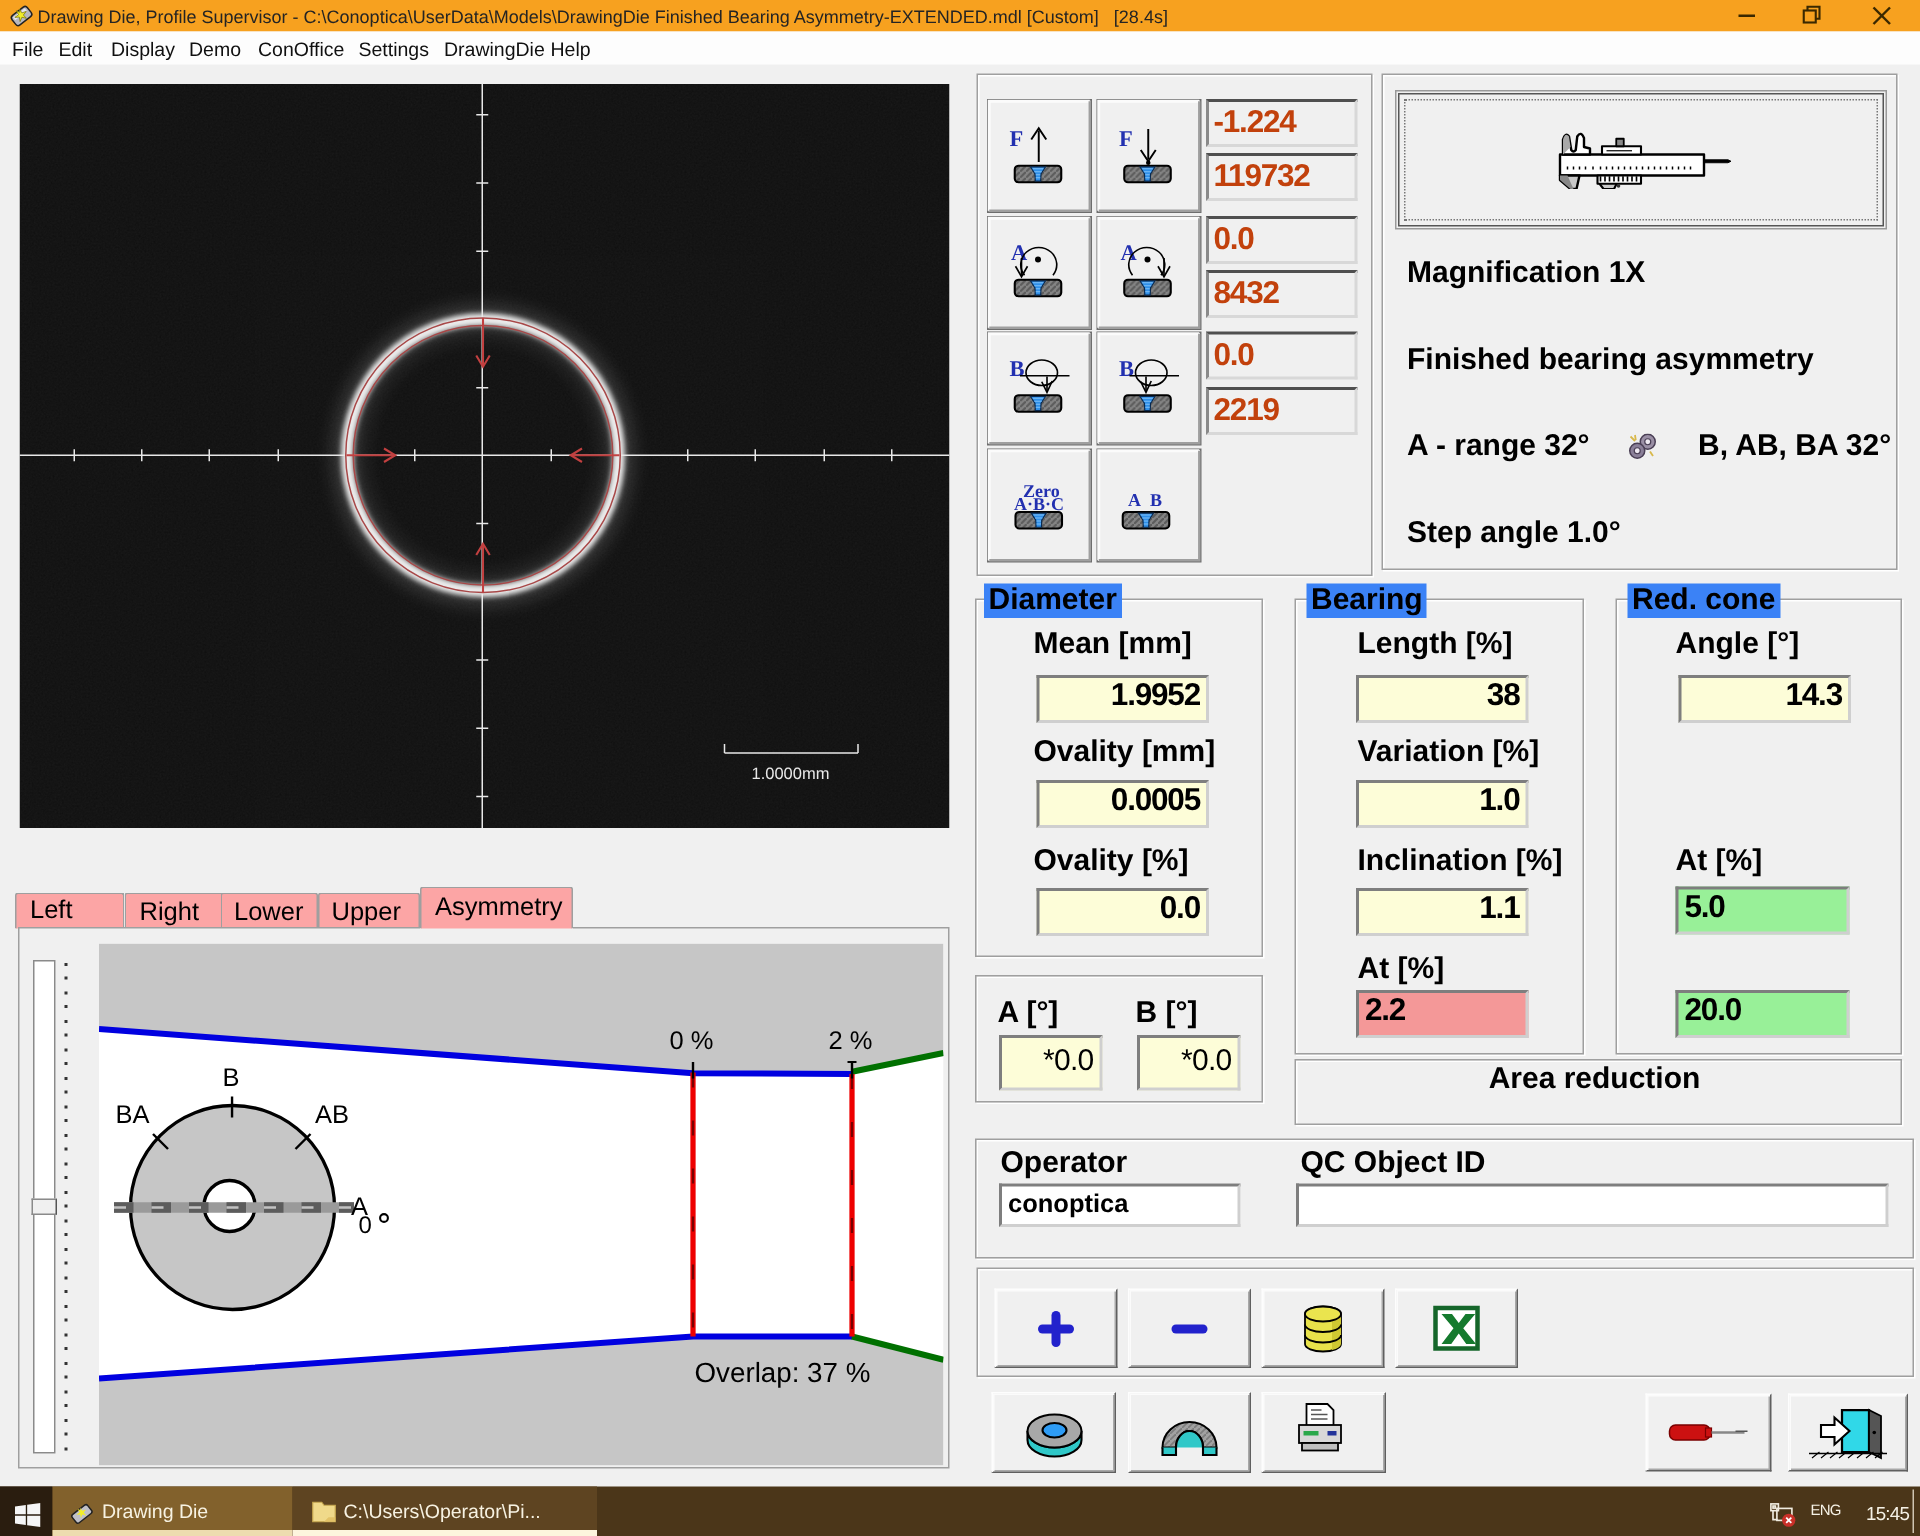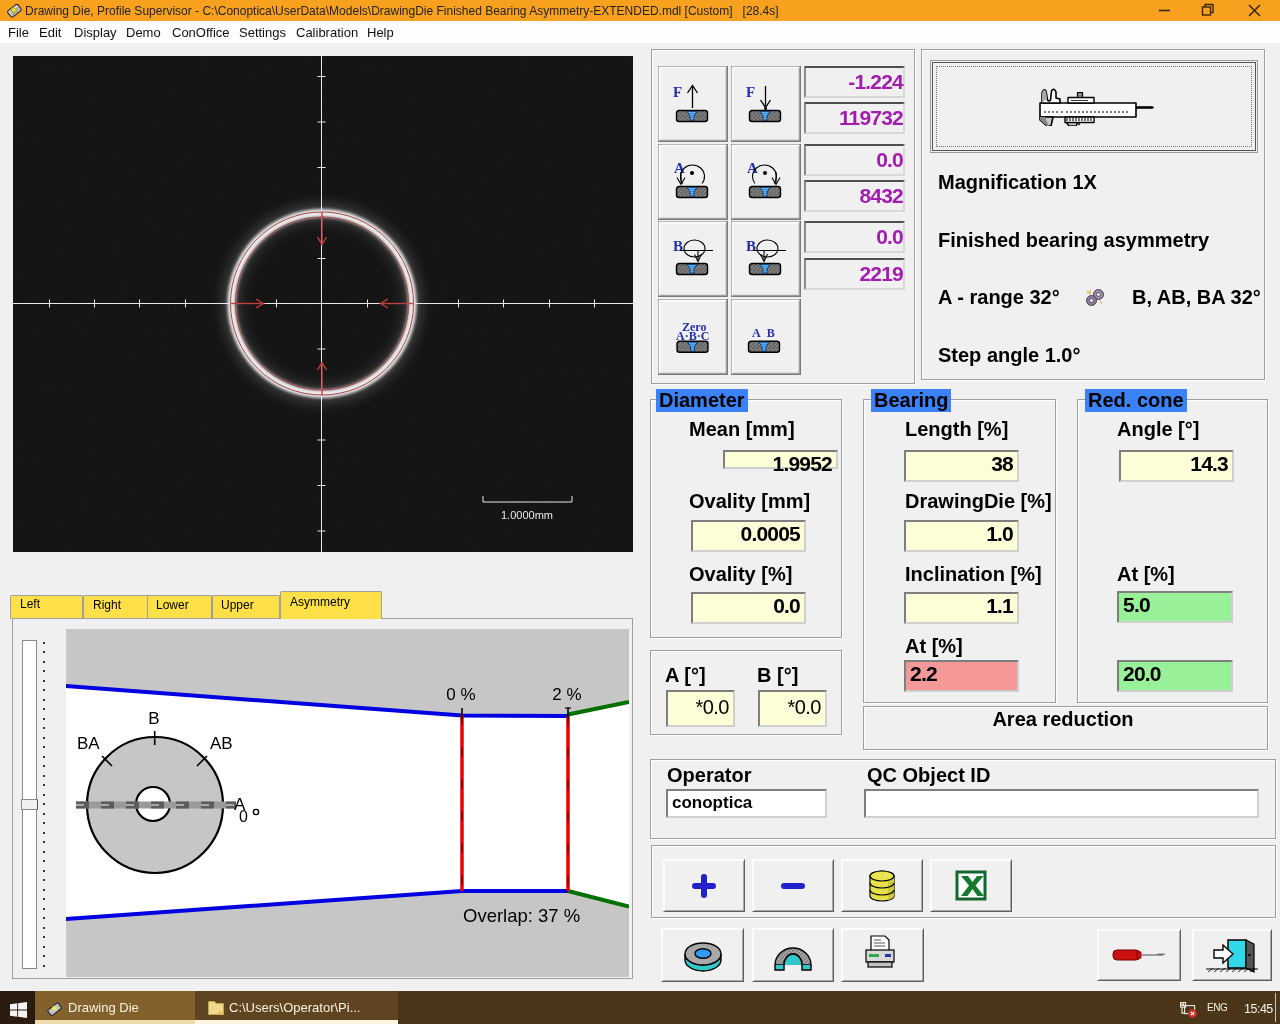--- a/index.html
+++ b/index.html
@@ -13,29 +13,29 @@
 #menubar { left:0; top:21px; width:1280px; height:22px; background:#fdfdfd; font-size:13px; color:#101010; }
 .menuitem { top:4px; }
 
 .gb { border:1px solid #9f9f9f; box-shadow:1px 1px 0 #ffffff, inset 1px 1px 0 #ffffff; }
 
 .btn { background:#f0f0f0; border-style:solid; border-width:1px;
   border-color:#fdfdfd #5f5f5f #5f5f5f #fdfdfd;
   box-shadow:inset 1px 1px 0 #fbfbfb, inset -1px -1px 0 #a8a8a8; }
 
 .disp { background:#f0f0f0; border-style:solid; border-width:2px;
-  border-color:#4f4f4f #d8d8d8 #d8d8d8 #8a8a8a; font-size:21px; font-weight:bold; color:#a21caf;
-  letter-spacing:-0.8px; padding-left:3px; padding-top:2px;text-align:right; }
+  border-color:#4f4f4f #d8d8d8 #d8d8d8 #8a8a8a; font-size:21px; font-weight:bold; color:#c2410c;
+  letter-spacing:-0.8px; padding-left:3px; padding-top:2px; }
 .yv { background:#fdfdd8; border-style:solid; border-width:2px;
   border-color:#7e7e7e #cfcfcf #cfcfcf #7e7e7e; font-size:21px; font-weight:bold; color:#000;
   letter-spacing:-0.8px; text-align:right; padding-right:4px; padding-top:0px; }
 .lab { font-size:20px; font-weight:bold; color:#000; transform:translateY(-2px); }
 .leg { font-size:20px; font-weight:bold; color:#000; background:#3b82f6; padding:0 3px; transform:translateY(-2px); }
 
-.tab { border:1px solid #9f9f9f; border-bottom:none; background:#fde047; font-size:12px; color:#000;
+.tab { border:1px solid #9f9f9f; border-bottom:none; background:#fca5a5; font-size:17px; color:#000;
   border-radius:2px 2px 0 0;text-align:center; }
 </style>
 </head>
 <body>
 
 <div id="titlebar" class="abs">
   <svg class="abs" style="left:6px;top:2px" width="17" height="17" viewBox="0 0 17 17">
     <g transform="rotate(-38 8 9)">
       <rect x="2" y="5" width="13" height="8" rx="2" fill="#b8b8c0" stroke="#222" stroke-width="1"></rect>
       <rect x="3.4" y="6.2" width="10" height="2.4" fill="#e8e8f0"></rect>
@@ -54,21 +54,21 @@
   </svg>
 </div>
 
 <div id="menubar" class="abs">
   <span class="abs menuitem" style="left:8px">File</span>
   <span class="abs menuitem" style="left:39px">Edit</span>
   <span class="abs menuitem" style="left:74px">Display</span>
   <span class="abs menuitem" style="left:126px">Demo</span>
   <span class="abs menuitem" style="left:172px">ConOffice</span>
   <span class="abs menuitem" style="left:239px">Settings</span>
-  <span class="abs menuitem" style="left:296px">Calibration</span>
+  <span class="abs menuitem" style="left:296px">DrawingDie</span>
   <span class="abs menuitem" style="left:367px">Help</span>
 </div>
 
 <svg class="abs" style="left:13px;top:56px" width="620" height="496" viewBox="0 0 620 496">
   <defs>
     <filter id="blur2" x="-30%" y="-30%" width="160%" height="160%">
         <feGaussianBlur stdDeviation="1.6"></feGaussianBlur>
       </filter>
     <filter id="blur4">
         <feGaussianBlur stdDeviation="3.5"></feGaussianBlur>
@@ -418,37 +418,37 @@
       <line x1="5" y1="1" x2="5.5" y2="4.5"></line>
       <line x1="15" y1="12" x2="17" y2="15"></line>
     </g>
 </svg>
 <span class="abs lab" style="left:1132px;top:288px">B, AB, BA 32°</span>
 <span class="abs lab" style="left:938px;top:346px">Step angle 1.0°</span>
 
 <div class="abs gb" style="left:650px;top:399px;width:192px;height:239px"></div>
 <span class="abs leg" style="left:656px;top:391px">Diameter</span>
 <span class="abs lab" style="left:689px;top:420px">Mean [mm]</span>
-<div class="abs yv" style="left:723px;top:450px;width:115px;height:19px">1.9952</div>
+<div class="abs yv" style="left:691px;top:450px;width:115px;height:32px">1.9952</div>
 <span class="abs lab" style="left:689px;top:492px">Ovality [mm]</span>
 <div class="abs yv" style="left:691px;top:520px;width:115px;height:32px">0.0005</div>
 <span class="abs lab" style="left:689px;top:565px">Ovality [%]</span>
 <div class="abs yv" style="left:691px;top:592px;width:115px;height:32px">0.0</div>
 
 <div class="abs gb" style="left:650px;top:650px;width:192px;height:85px"></div>
 <span class="abs lab" style="left:665px;top:666px">A [°]</span>
 <span class="abs lab" style="left:757px;top:666px">B [°]</span>
 <div class="abs yv" style="left:666px;top:690px;width:69px;height:37px;font-size:20px;font-weight:normal;letter-spacing:-0.5px;padding-top:4px">*0.0</div>
 <div class="abs yv" style="left:758px;top:690px;width:69px;height:37px;font-size:20px;font-weight:normal;letter-spacing:-0.5px;padding-top:4px">*0.0</div>
 
 <div class="abs gb" style="left:863px;top:399px;width:193px;height:304px"></div>
 <span class="abs leg" style="left:871px;top:391px">Bearing</span>
 <span class="abs lab" style="left:905px;top:420px">Length [%]</span>
 <div class="abs yv" style="left:904px;top:450px;width:115px;height:32px">38</div>
-<span class="abs lab" style="left:905px;top:492px">DrawingDie [%]</span>
+<span class="abs lab" style="left:905px;top:492px">Variation [%]</span>
 <div class="abs yv" style="left:904px;top:520px;width:115px;height:32px">1.0</div>
 <span class="abs lab" style="left:905px;top:565px">Inclination [%]</span>
 <div class="abs yv" style="left:904px;top:592px;width:115px;height:32px">1.1</div>
 <span class="abs lab" style="left:905px;top:637px">At [%]</span>
 <div class="abs yv" style="left:904px;top:660px;width:115px;height:32px;background:#f49898;text-align:left;padding-left:4px">2.2</div>
 
 <div class="abs gb" style="left:1077px;top:399px;width:191px;height:304px"></div>
 <span class="abs leg" style="left:1085px;top:391px">Red. cone</span>
 <span class="abs lab" style="left:1117px;top:420px">Angle [°]</span>
 <div class="abs yv" style="left:1119px;top:450px;width:115px;height:32px">14.3</div>

